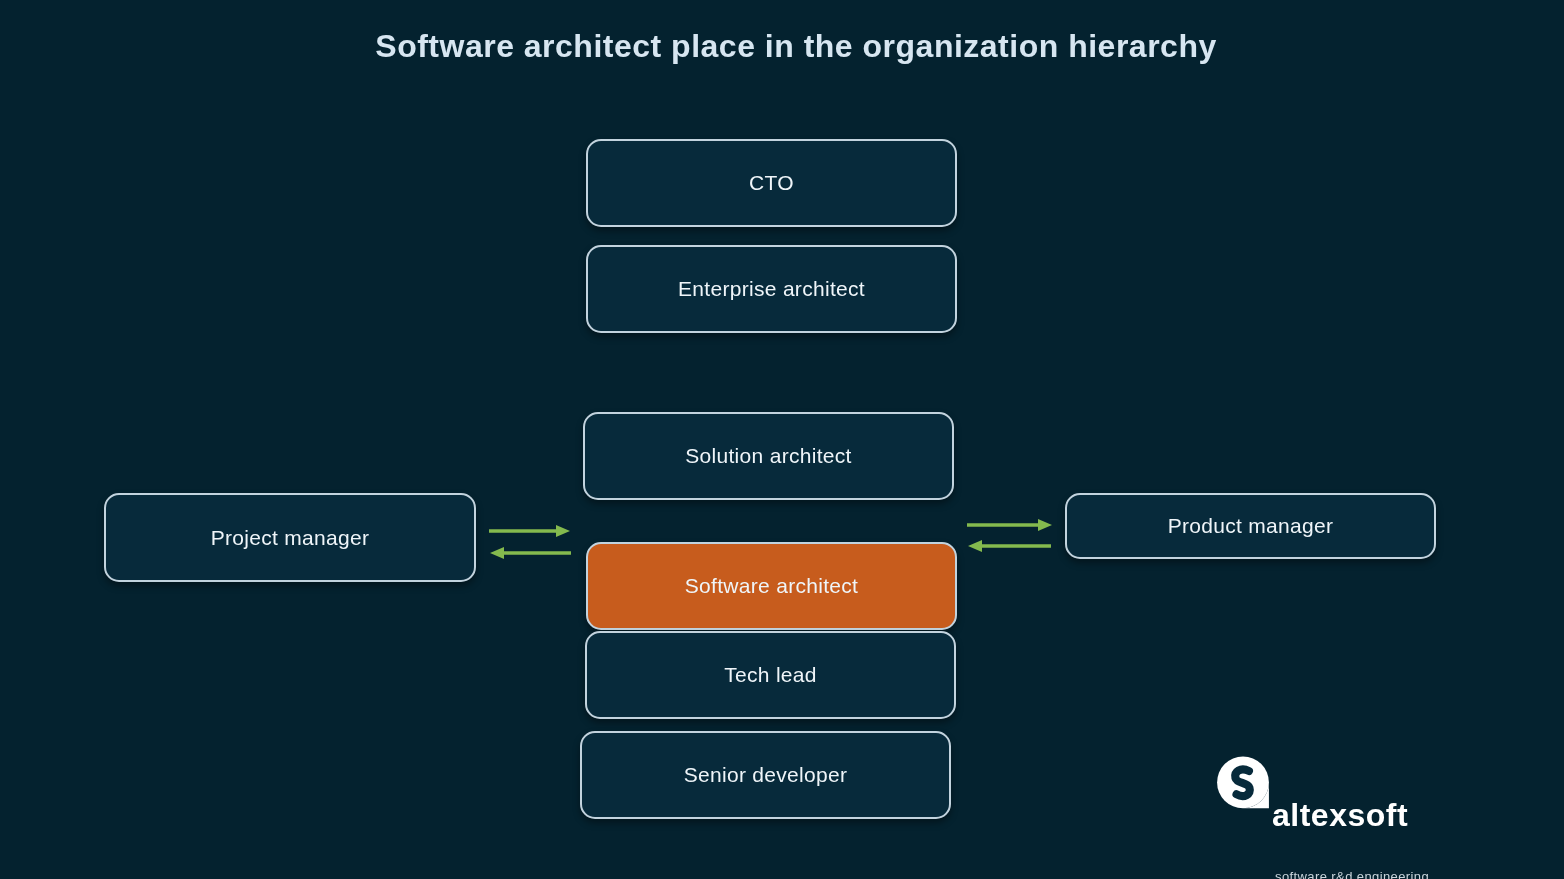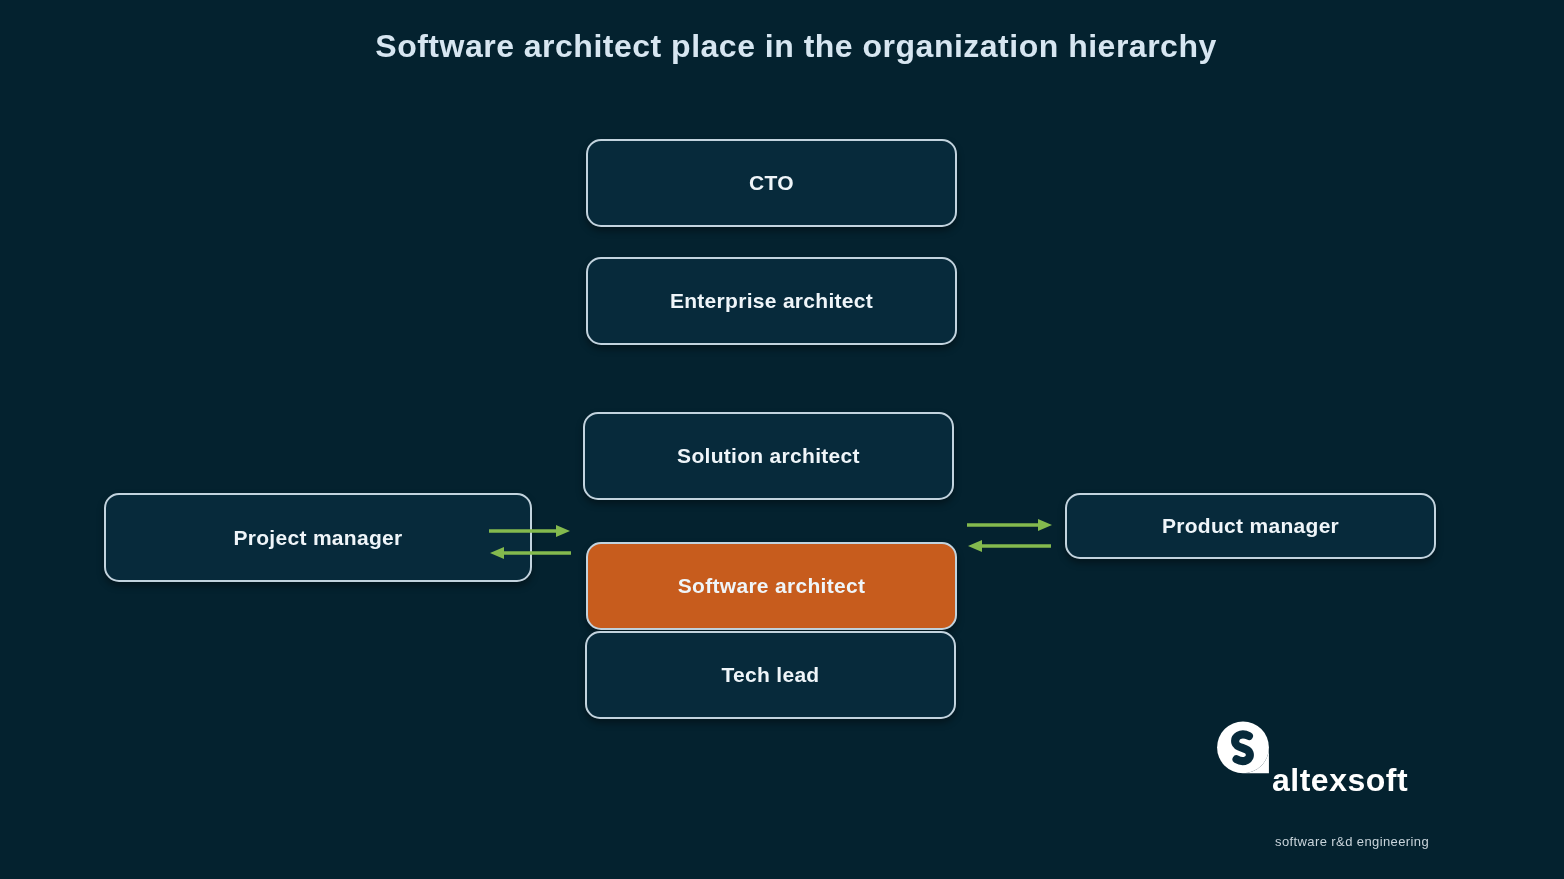--- a/index.html
+++ b/index.html
@@ -32,42 +32,42 @@
   }
   .node{
     position:absolute;
     width:371px;height:88px;
     background:var(--box-fill);
     border:2px solid var(--box-border);
     border-radius:15px;
     display:flex;align-items:center;justify-content:center;
     color:var(--label-color);
     font-size:21px;
-    font-weight:bold;
+    font-weight:normal;
     letter-spacing:0.3px;
     box-shadow:0 4px 7px rgba(0,0,0,0.38);
     text-align:right;
   }
   .node.highlight{
     background:var(--highlight-fill);
     margin-top:48px;
   }
   .arrows{
     position:absolute;
   }
   .arrows line{
     stroke:var(--arrow-green);
     stroke-width:3.5;
   }
   .arrows polygon{
     fill:var(--arrow-green);
   }
   .logo{
     position:absolute;
-    left:1190px;top:710px;
+    left:1190px;top:745px;
     width:260px;height:130px;text-align:right;
   }
   .logo-mark{
     position:absolute;left:26px;top:10px;
   }
   .logo-name{
     position:absolute;left:82px;top:52px;
     font-size:32px;
     font-weight:bold;
     letter-spacing:0.5px;
@@ -82,26 +82,27 @@
   }
 </style>
 </head>
 <body>
 
 <div class="canvas">
 
   <h1 class="title">Software architect place in the organization hierarchy</h1>
 
   <div class="node" style="left:586px;top:139px;">CTO</div>
-  <div class="node" style="left:586px;top:257px;">Enterprise architect</div>
+  <div class="node" style="left:586px;top:245px;">Enterprise architect</div>
   <div class="node" style="left:583px;top:376px;margin-top:36px;">Solution architect</div>
   <div class="node highlight" style="left:586px;top:494px;">Software architect</div>
   <div class="node" style="left:585px;top:611px;margin-top:20px;">Tech lead</div>
+  <div class="node" style="left:580px;top:731px;">Senior developer</div>
 
-  <div class="node" style="left:104px;top:493px;width:428px;height:89px;">Project manager</div>
+  <div class="node" style="left:104px;top:493px;width:372px;height:89px;">Project manager</div>
   <div class="node" style="left:1065px;top:493px;width:371px;height:66px;">Product manager</div>
 
   <svg class="arrows" style="left:486px;top:519px;" width="88" height="46">
     <line x1="3" y1="12" x2="71" y2="12"></line>
     <polygon points="70,6 84,12 70,18"></polygon>
     <line x1="85" y1="34" x2="17" y2="34"></line>
     <polygon points="18,28 4,34 18,40"></polygon>
   </svg>
 
   <svg class="arrows" style="left:964px;top:513px;" width="92" height="46">

